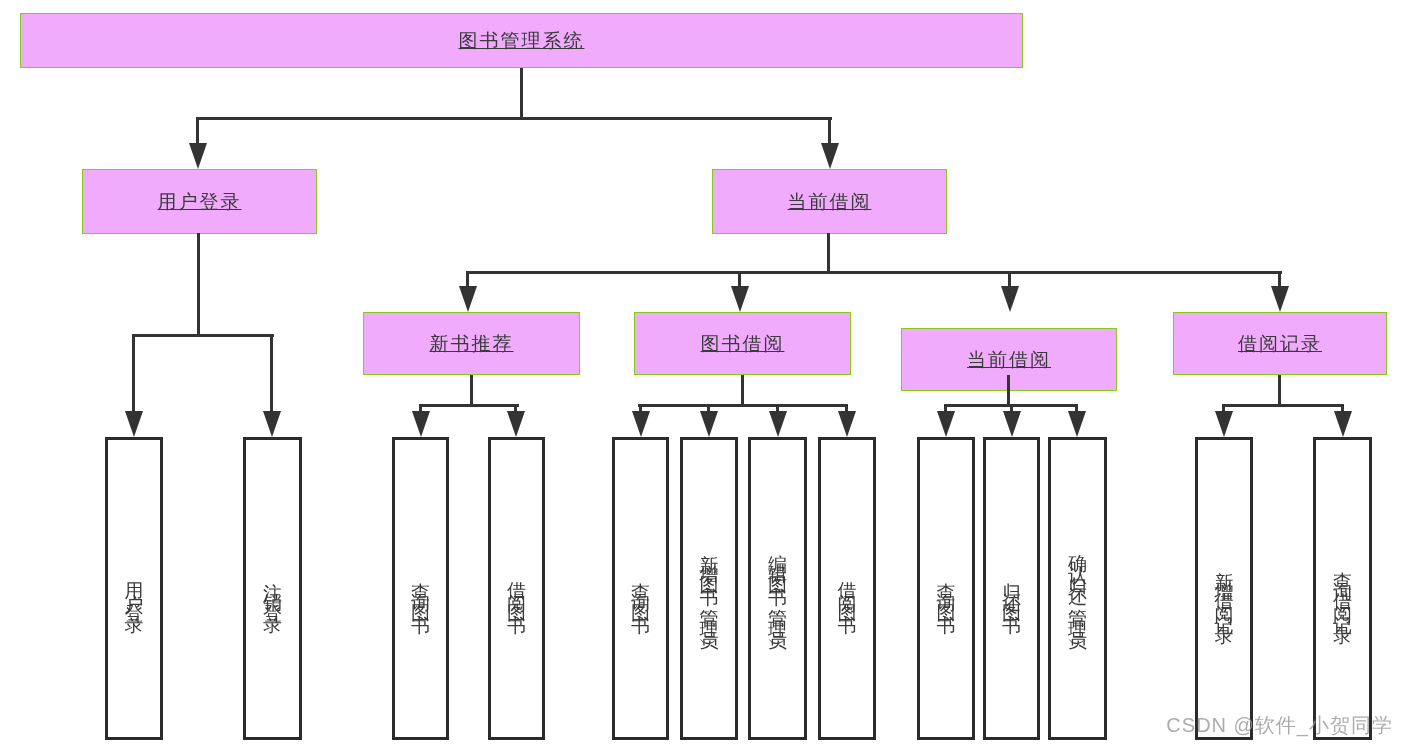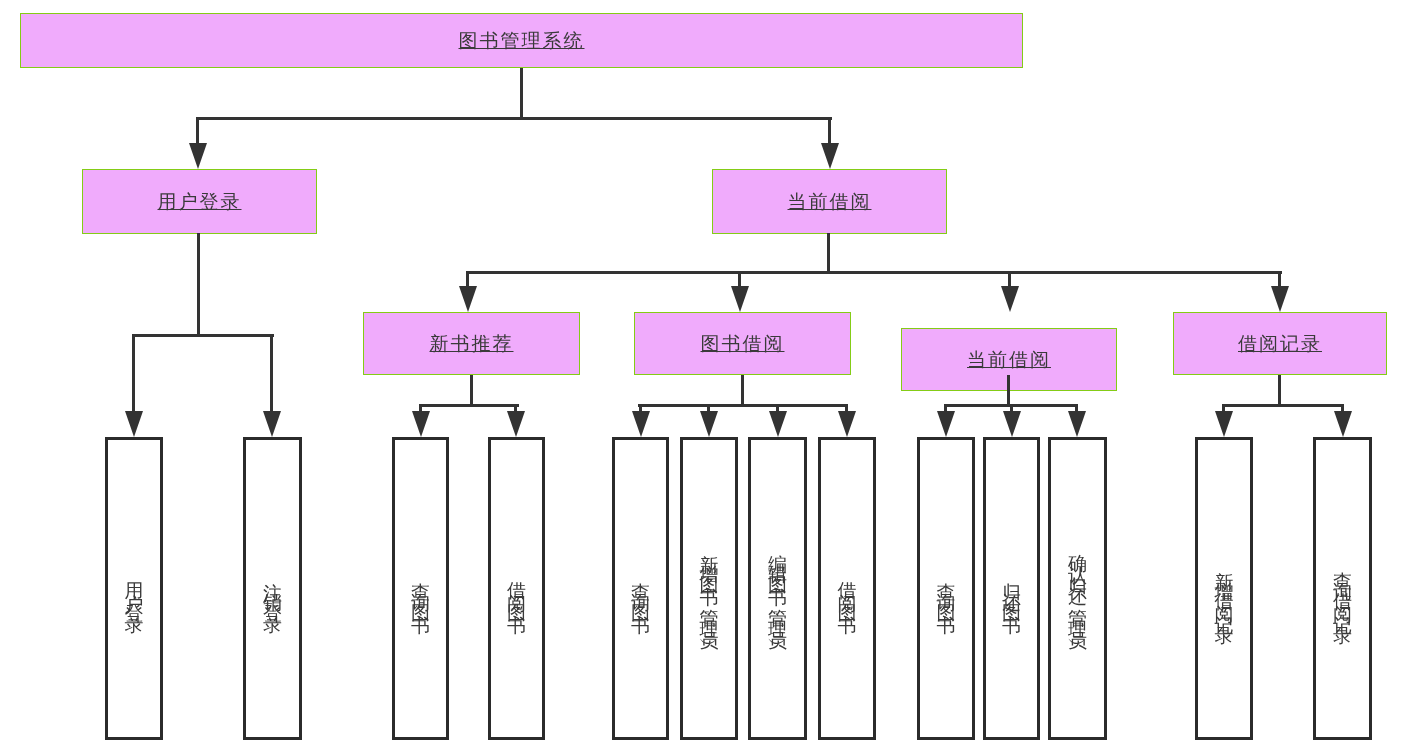--- a/index.html
+++ b/index.html
@@ -139,14 +139,15 @@
   <div class="vbox" style="left:748px;width:59px">编辑图书（管理员）</div>
   <div class="vbox" style="left:818px;width:58px">借阅图书</div>
 
   <div class="vbox" style="left:917px;width:58px">查询图书</div>
   <div class="vbox" style="left:983px;width:57px">归还图书</div>
   <div class="vbox" style="left:1048px;width:59px">确认归还（管理员）</div>
 
   <div class="vbox" style="left:1195px;width:58px">新增借阅记录</div>
   <div class="vbox" style="left:1313px;width:59px">查询借阅记录</div>
 
+  <div class="watermark">CSDN @软件_小贺同学</div>
 
 </div>
 
 </body></html>

